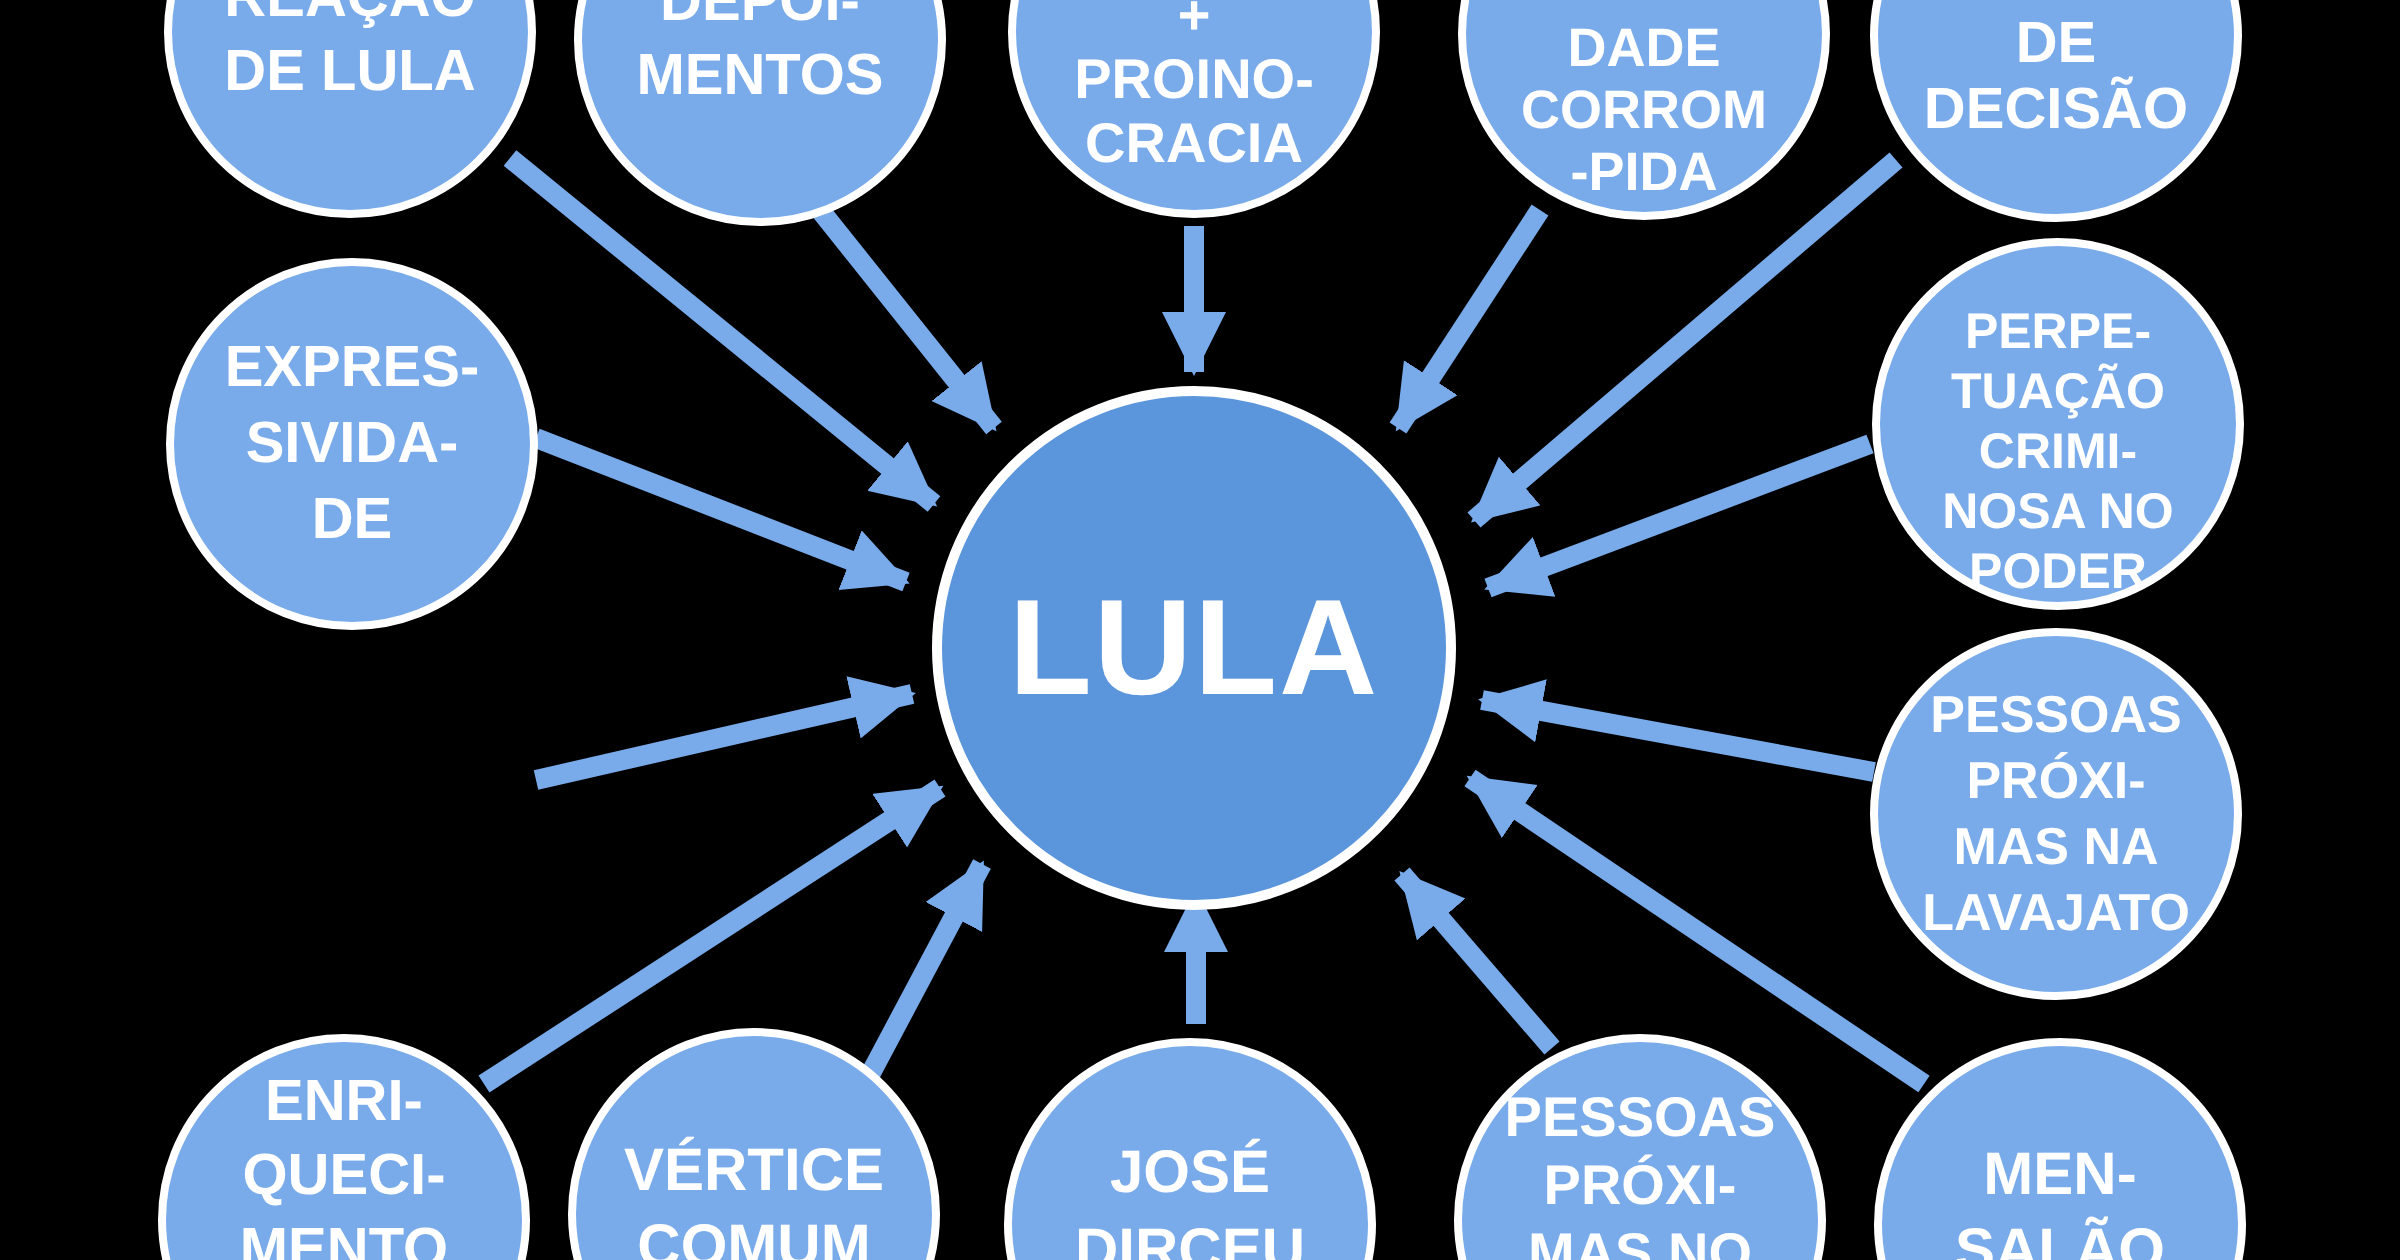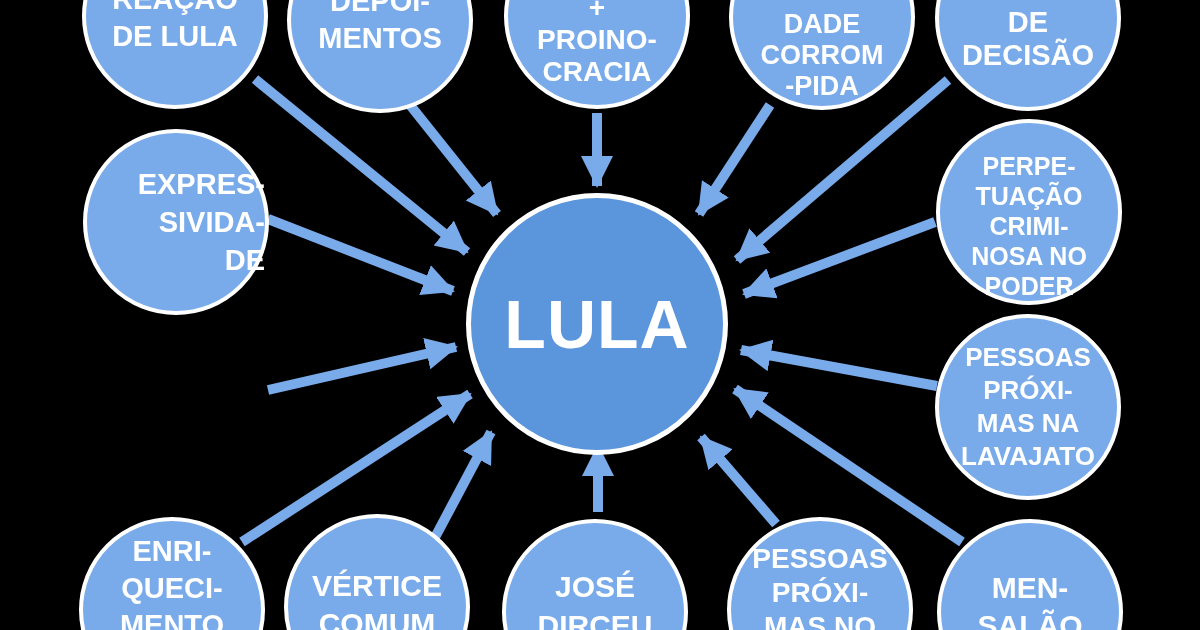--- a/index.html
+++ b/index.html
@@ -101,21 +101,21 @@
     <div class="label" style="font-size:27px; line-height:31px; transform:translateY(38px);">DADE
 CORROM
 -PIDA</div>
   </div>
   <div class="node sat" style="left:935px; top:-75px;">
     <div class="label" style="font-size:29px; line-height:33px; transform:translateY(21px);">DE
 DECISÃO</div>
   </div>
 
   <div class="node sat" style="left:83px; top:129px;">
-    <div class="label" style="font-size:29px; line-height:38px;text-align:right;">EXPRES-
+    <div class="label" style="font-size:29px; line-height:38px;">EXPRES-
 SIVIDA-
 DE</div>
   </div>
   <div class="node sat" style="left:936px; top:119px;">
     <div class="label" style="font-size:25px; line-height:30px;margin-top:28px;">PERPE-
 TUAÇÃO
 CRIMI-
 NOSA NO
 PODER</div>
   </div>

